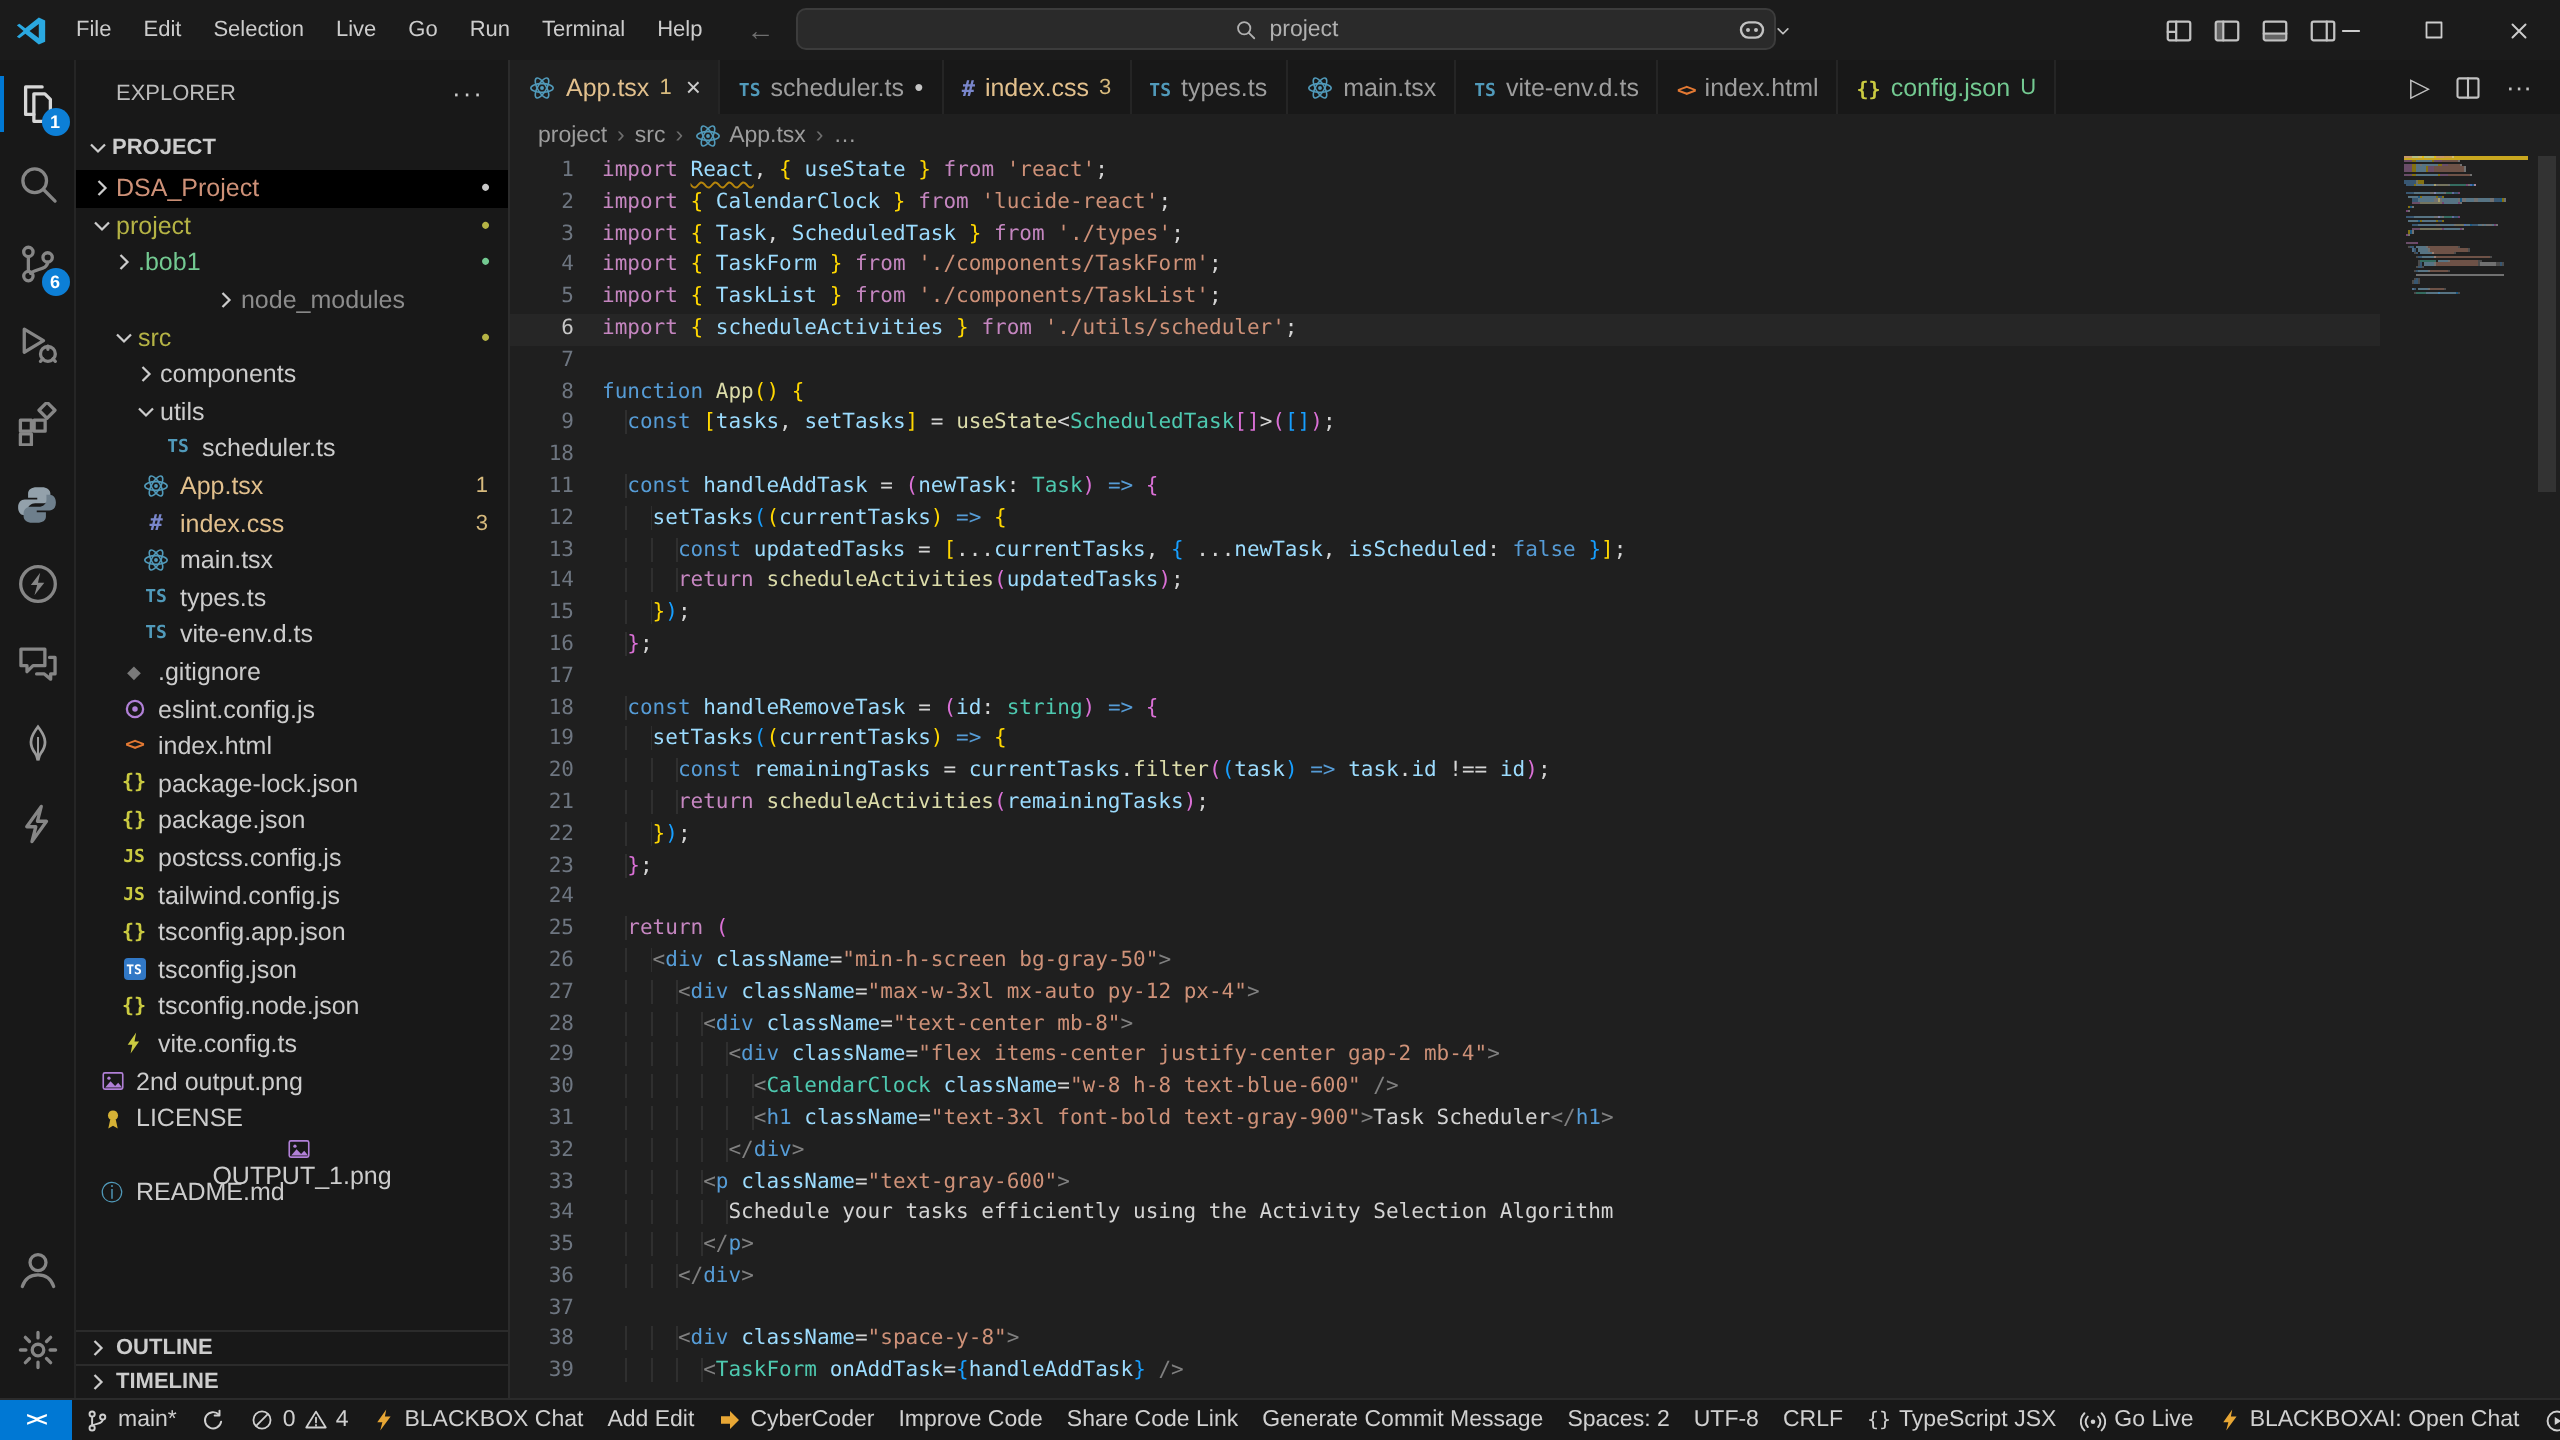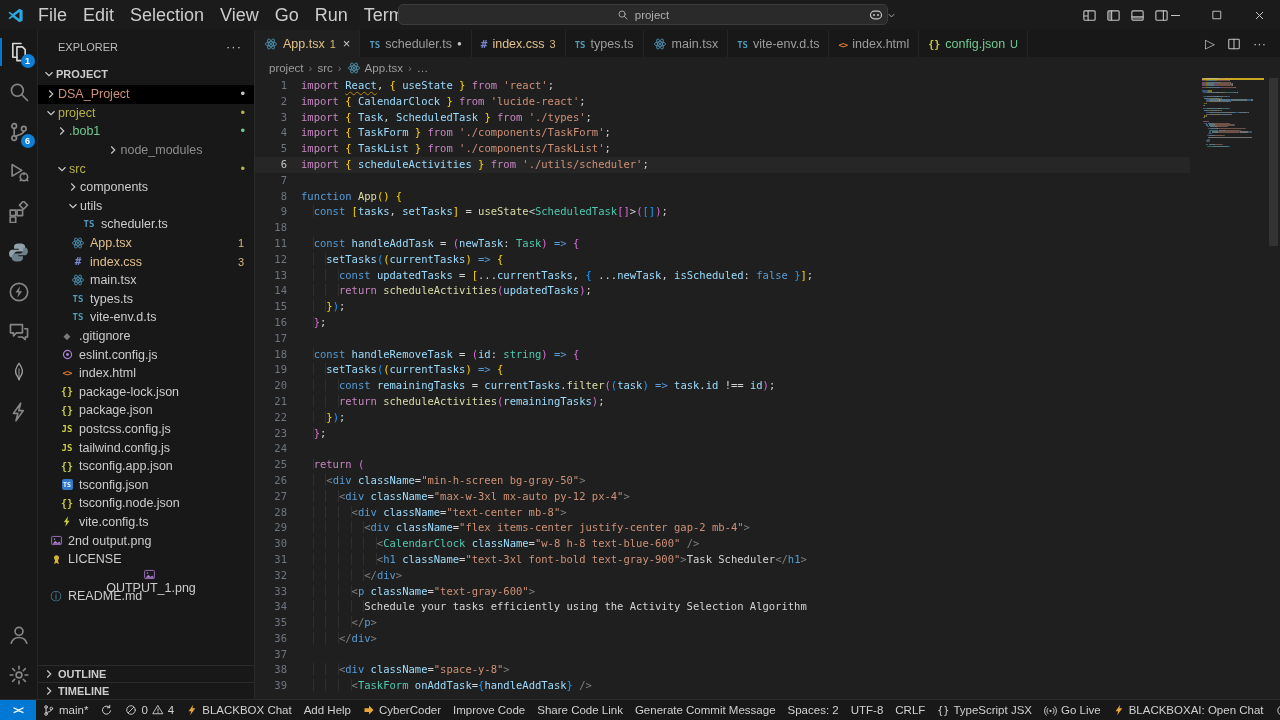--- a/index.html
+++ b/index.html
@@ -2,21 +2,21 @@
 <html><head>
 <meta charset="utf-8">
 <style>
   * { box-sizing: border-box; margin: 0; padding: 0; }
   html,body { width:1280px; height:720px; overflow:hidden; }
   body { background:#1f1f1f; font-family:"Liberation Sans",sans-serif; color:#cccccc; }
 
   
   .titlebar { height:30px; background:#1b1b1b; display:flex; align-items:center; position:relative; }
   .tb-logo { width:30px; display:flex; justify-content:center; align-items:center; }
-  .menu-item { font-size:18px; color:#cccccc; padding:0 8px; line-height:30px; cursor:default; }
+  .menu-item { font-size:11px; color:#cccccc; padding:0 8px; line-height:30px; cursor:default; }
   .nav-arrows { display:flex; gap:10px; margin-left:14px; font-size:14px; }
   .nav-arrows span.dim { color:#6f6f6f; }
   .tb-search { position:absolute; left:398px; top:4px; width:490px; height:21px; background:#2a2a2a;
     border:1px solid #3c3c3c; border-radius:5px; display:flex; align-items:center; justify-content:center;
     gap:6px; color:#b0b0b0; font-size:11.5px; }
   .tb-right-icons { position:absolute; left:868px; top:0; height:30px; display:flex; align-items:center; gap:2px; color:#c2c2c2;}
   .tb-layouts { position:absolute; left:1082px; top:0; height:30px; display:flex; align-items:center; gap:9px; color:#c2c2c2;}
   .win-controls { position:absolute; right:0; top:0; height:30px; display:flex; }
   .win-btn { width:42px; height:30px; display:flex; align-items:center; justify-content:center; color:#cccccc; }
 
@@ -100,21 +100,21 @@
 <div class="titlebar">
   <div class="tb-logo" id="tbLogo">
       <svg width="17" height="17" viewBox="0 0 24 24">
         <path fill="#2aa8e0" d="M17.5 2.5L8 10 3.8 6.8 2 8l4.7 4L2 16l1.8 1.2L8 14l9.5 7.5 4.5-2v-15zM17.5 7v10L11 12z"></path>
       </svg>
     </div>
   <nav id="menubar" style="display:flex">
       <span class="menu-item">File</span>
       <span class="menu-item">Edit</span>
       <span class="menu-item">Selection</span>
-      <span class="menu-item">View</span>
+      <span class="menu-item">Live</span>
       <span class="menu-item">Go</span>
       <span class="menu-item">Run</span>
       <span class="menu-item">Terminal</span>
       <span class="menu-item">Help</span>
     </nav>
   <div class="nav-arrows">
     <span class="dim">←</span>
     <span>→</span>
   </div>
   <div class="tb-search">
@@ -1052,21 +1052,21 @@
       </div>
       <div class="st-item">
         <span>
           <svg width="12" height="12" viewBox="0 0 16 16">
             <path d="M9.5 1L3.5 9.5h3.4L5.5 15l6.9-9.3H8.6z" fill="#e8a735"></path>
           </svg>
         </span>
         <span>BLACKBOX Chat</span>
       </div>
       <div class="st-item">
-        <span>Add Help</span>
+        <span>Add Edit</span>
       </div>
       <div class="st-item">
         <span>
           <svg width="12" height="12" viewBox="0 0 16 16">
             <path d="M14 8L8 2v3.5H2v5h6V14z" fill="#e8a735"></path>
           </svg>
         </span>
         <span>CyberCoder</span>
       </div>
       <div class="st-item">

